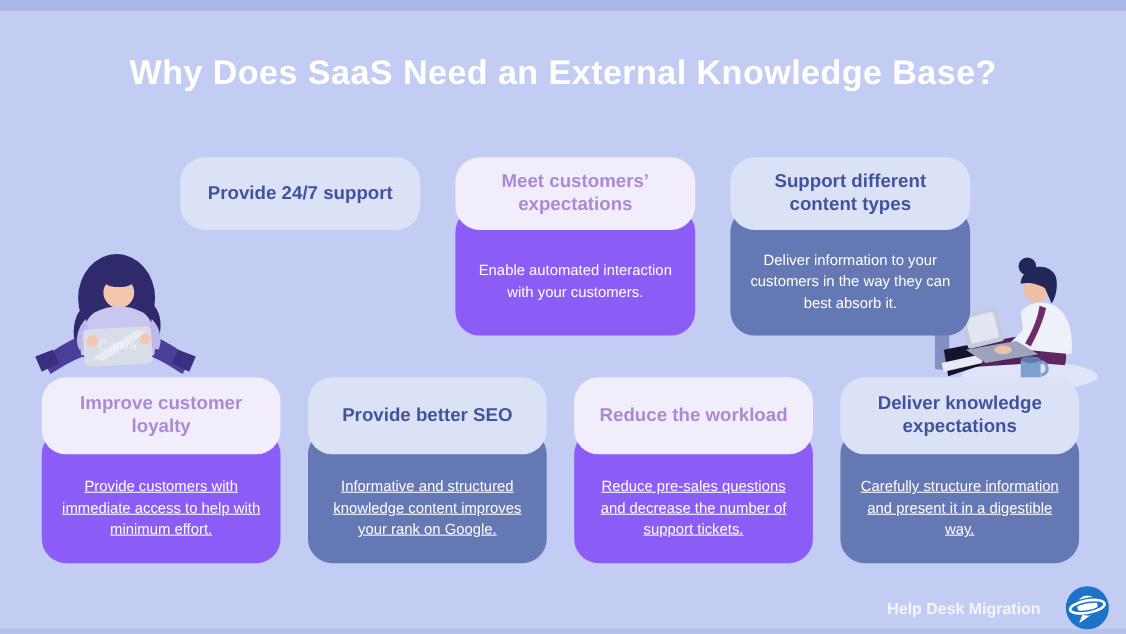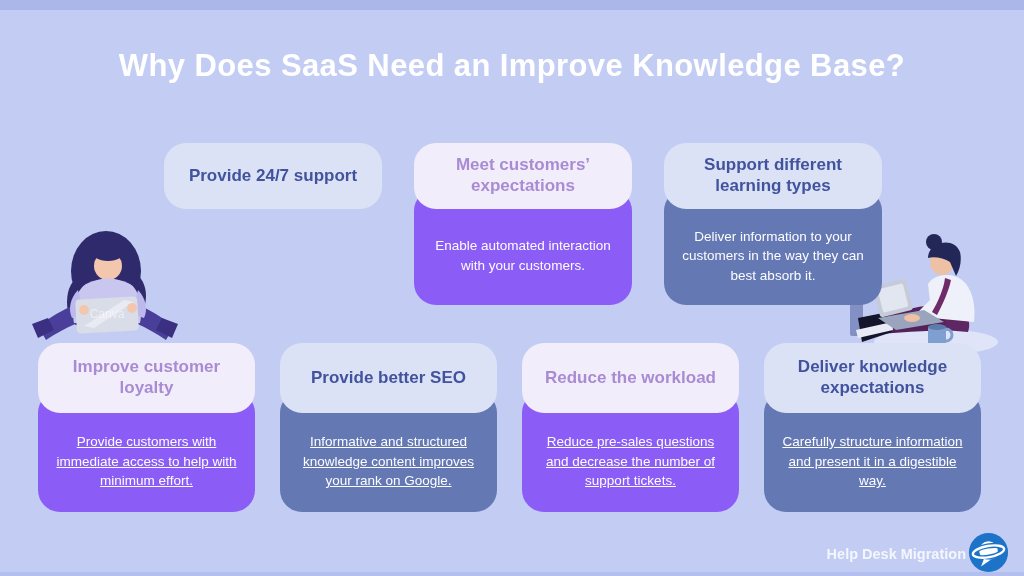--- a/index.html
+++ b/index.html
@@ -30,31 +30,31 @@
   .card.blue .card-header{background:#dbe2f6;color:#42539e;}
   .card.blue .card-body{background:#6478b4;}
   .card.purple .card-header{background:#f2edfb;color:#a98bd3;}
   .card.purple .card-body{background:#8b5cf6;}
 
   .illus{position:absolute;z-index:1;}
   .illus-left{left:28px;top:226px;}
   .illus-right{left:848px;top:226px;}
 
   .footer-site{position:absolute;left:45px;top:547px;color:#f4f6fd;font-size:14px;z-index:3;}
-  .footer-brand{position:absolute;right:58px;top:546px;color:#f4f6fd;font-size:14.5px;font-weight:700;z-index:3;}
+  .footer-brand{position:absolute;right:78px;top:546px;color:#f4f6fd;font-size:14.5px;font-weight:700;z-index:3;}
   .footer-logo{position:absolute;left:968px;top:532px;width:41px;height:41px;z-index:3;}
 </style>
 </head>
 <body>
 
 <div class="stage">
   <div class="edge-top"></div>
   <div class="edge-bottom"></div>
 
-  <div class="title">Why Does SaaS Need an Improve Knowledge Base?</div>
+  <div class="title">Why Does SaaS Need an External Knowledge Base?</div>
 
   <svg class="illus illus-left" width="152" height="128" viewBox="0 0 152 128">
     <ellipse cx="78" cy="45" rx="35" ry="40" fill="#2f2a6b"></ellipse>
     <ellipse cx="52" cy="76" rx="13" ry="24" fill="#2f2a6b"></ellipse>
     <ellipse cx="106" cy="70" rx="12" ry="21" fill="#2f2a6b"></ellipse>
     <circle cx="80" cy="40" r="14" fill="#f3c7ad"></circle>
     <ellipse cx="80" cy="25" rx="17" ry="10" fill="#2f2a6b"></ellipse>
     <path d="M10,100 C35,82 58,72 76,70 L86,88 C60,90 36,102 18,114 Z" fill="#4a3e9b"></path>
     <path d="M146,100 C121,82 100,72 82,70 L72,88 C98,90 120,102 138,114 Z" fill="#4a3e9b"></path>
     <path d="M4,98 L20,92 L26,104 L10,112 Z" fill="#3a2f80"></path>
@@ -93,21 +93,21 @@
 
   <div class="row row1">
     <div class="card blue">
       <div class="card-header">Provide 24/7 support</div>
     </div>
     <div class="card purple">
       <div class="card-header">Meet customers’ expectations</div>
       <div class="card-body">Enable automated interaction with your customers.</div>
     </div>
     <div class="card blue">
-      <div class="card-header">Support different learning types</div>
+      <div class="card-header">Support different content types</div>
       <div class="card-body">Deliver information to your customers in the way they can best absorb it.</div>
     </div>
   </div>
 
   <div class="row row2">
     <div class="card purple">
       <div class="card-header">Improve customer loyalty</div>
       <div class="card-body">Provide customers with immediate access to help with minimum effort.</div>
     </div>
     <div class="card blue">

